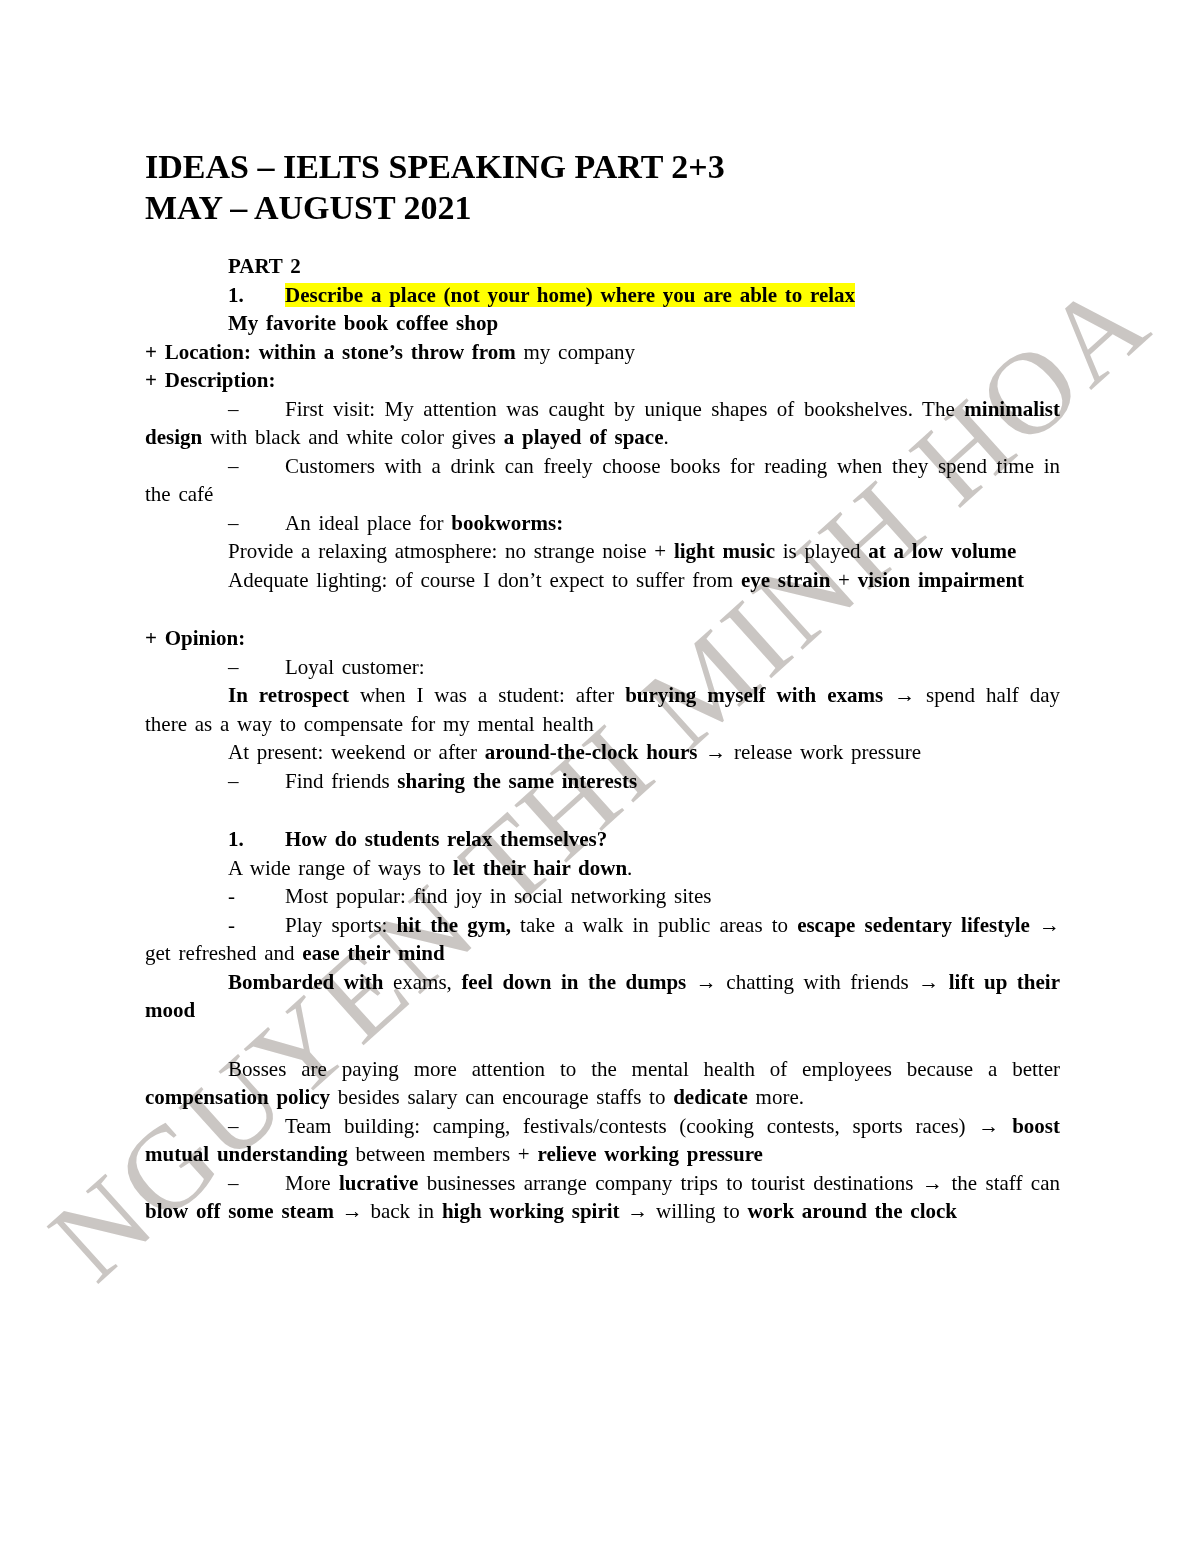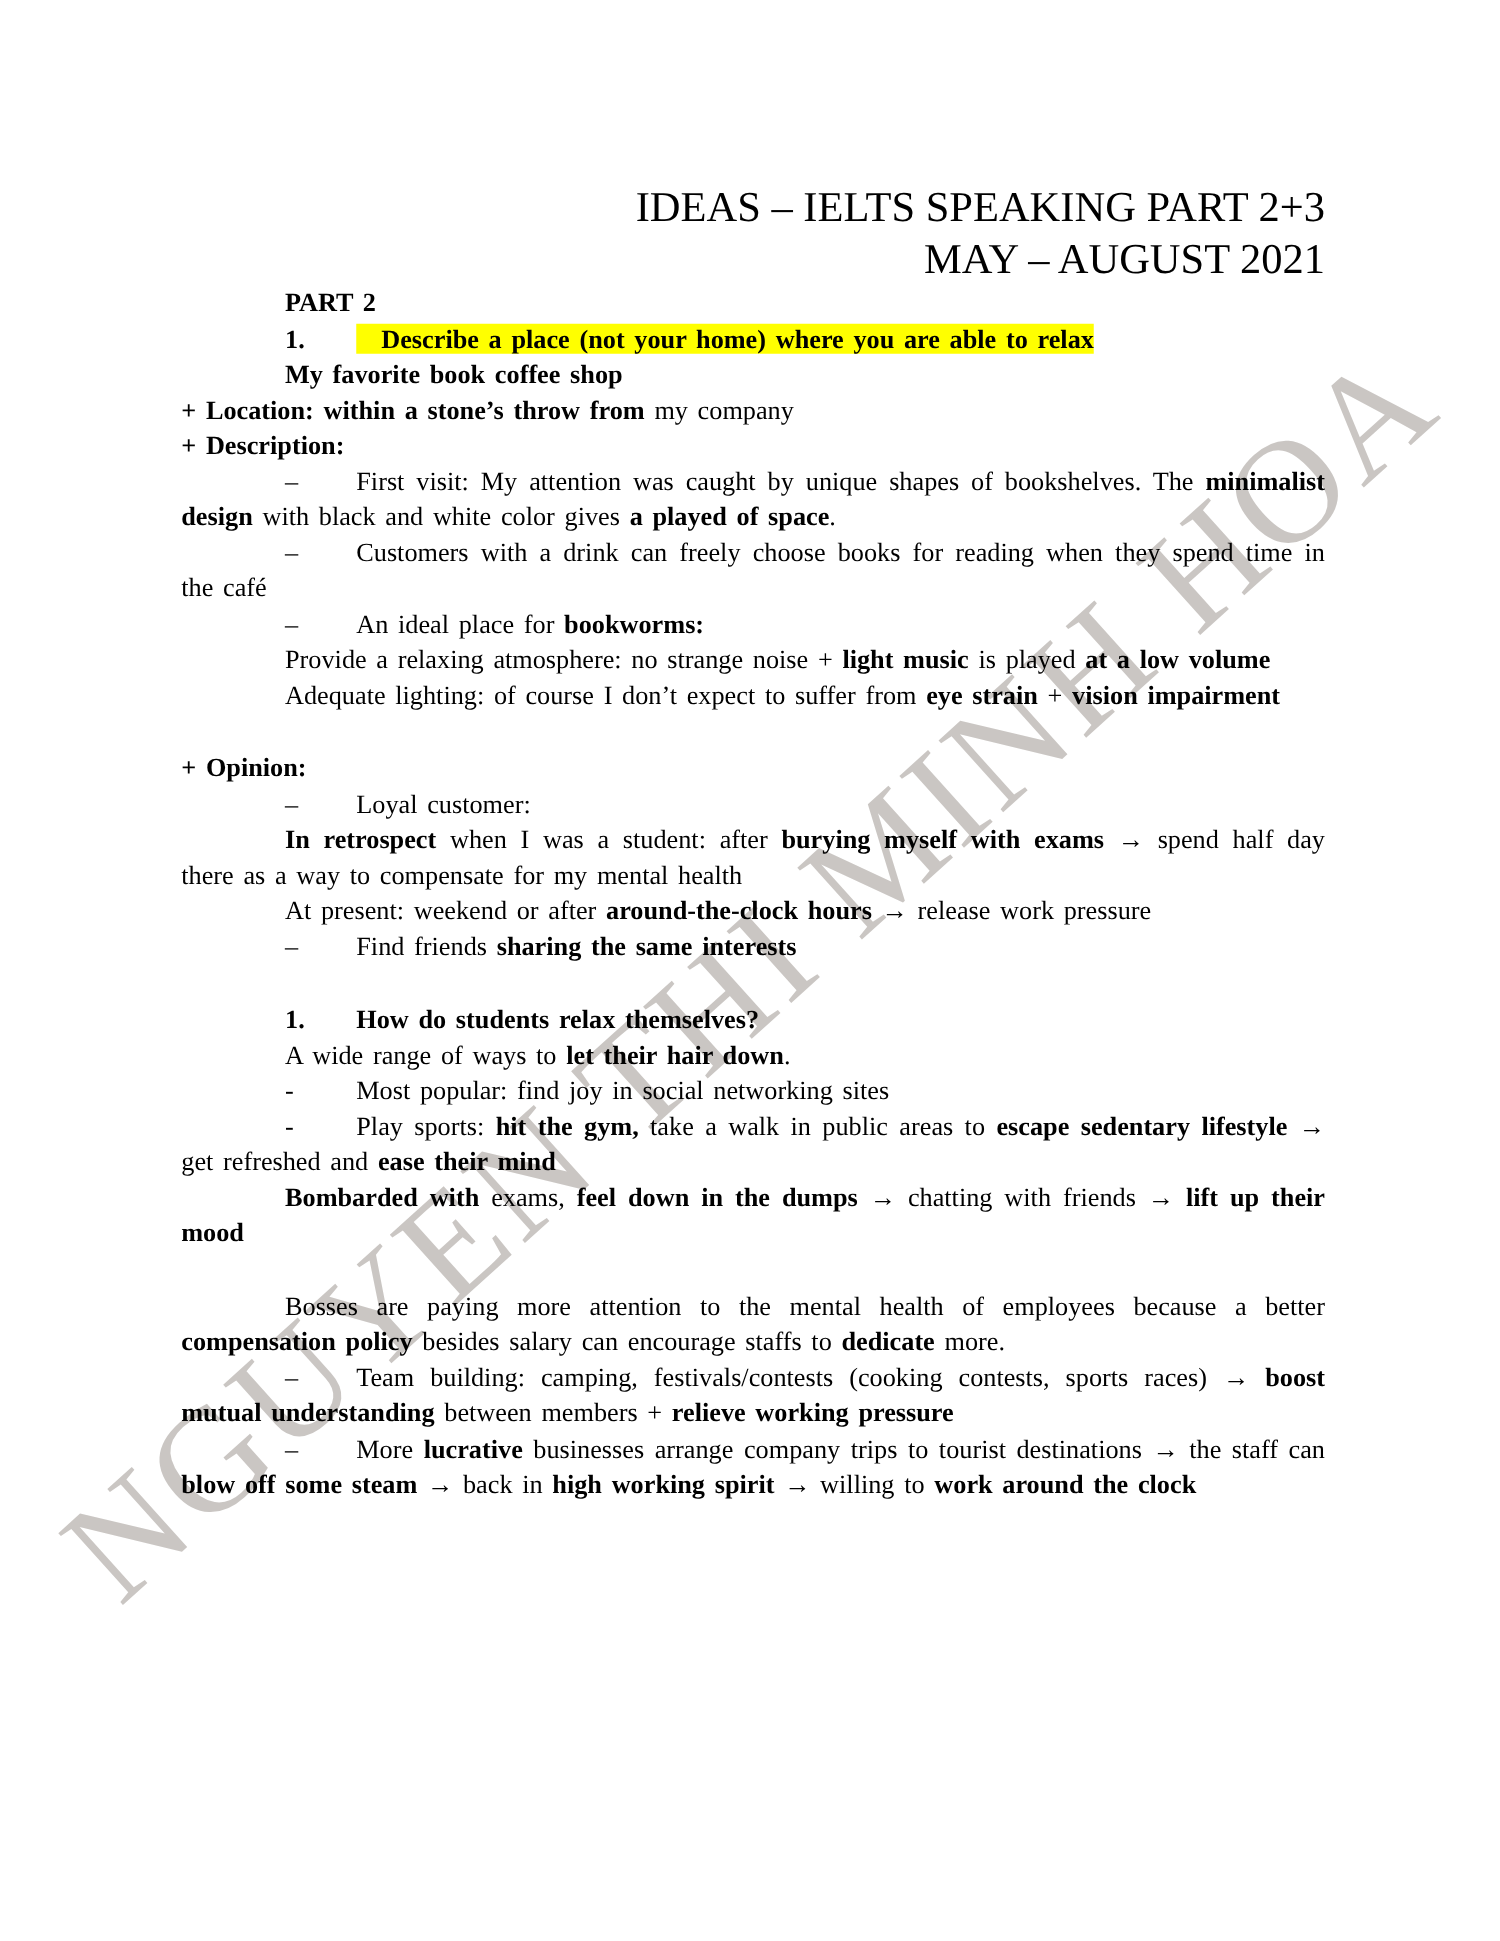--- a/index.html
+++ b/index.html
@@ -26,25 +26,25 @@
     font-family: "Liberation Serif", "DejaVu Serif", serif;
   }
   .content {
     position: absolute;
     left: 145px;
     top: 146px;
     width: 915px;
     z-index: 1;
   }
   .doc-title {
-    text-align: right;
-    font-weight: normal;
+    text-align: left;
+    font-weight: bold;
     font-size: 34px;
     line-height: 41px;
-    margin-bottom: 0;
+    margin-bottom: 24px;
   }
   .body-text {
     font-size: 21px;
     line-height: 28.5px;
     word-spacing: 2.5px;
   }
   .para {
     text-align: justify;
     text-indent: 83px;
   }
@@ -66,21 +66,21 @@
   <div class="watermark">NGUYEN THI MINH HOA</div>
 
   <div class="content">
     <div class="doc-title">
       <div>IDEAS – IELTS SPEAKING PART 2+3</div>
       <div>MAY – AUGUST 2021</div>
     </div>
 
     <div class="body-text">
         <div class="para indent"><span class="b">PART 2</span></div>
-        <div class="para list"><span class="marker b">1.</span><span class="b hl" style="background: rgb(255, 255, 0); padding-left: 20px;">Describe a place (not your home) where you are able to relax</span></div>
+        <div class="para list"><span class="marker b">1.</span><span class="b hl" style="background: rgb(255, 255, 0);">Describe a place (not your home) where you are able to relax</span></div>
         <div class="para indent"><span class="b">My favorite book coffee shop</span></div>
         <div class="para flush"><span class="b">+ Location:</span><span> </span><span class="b">within a stone’s throw from</span><span> my company</span></div>
         <div class="para flush"><span class="b">+ Description:</span></div>
         <div class="para list"><span class="marker">–</span><span>First visit: My attention was caught by unique shapes of bookshelves. The </span><span class="b">minimalist design</span><span> with black and white color gives </span><span class="b">a played of space</span><span>.</span></div>
         <div class="para list"><span class="marker">–</span><span>Customers with a drink can freely choose books for reading when they spend time in the café</span></div>
         <div class="para list"><span class="marker">–</span><span>An ideal place for </span><span class="b">bookworms:</span></div>
         <div class="para indent"><span>Provide a relaxing atmosphere: no strange noise + </span><span class="b">light music</span><span> is played </span><span class="b">at a low volume</span></div>
         <div class="para indent"><span>Adequate lighting: of course I don’t expect to suffer from </span><span class="b">eye strain</span><span> + </span><span class="b">vision impairment</span></div>
         <div class="para gap"></div>
         <div class="para flush"><span class="b">+ Opinion:</span></div>

